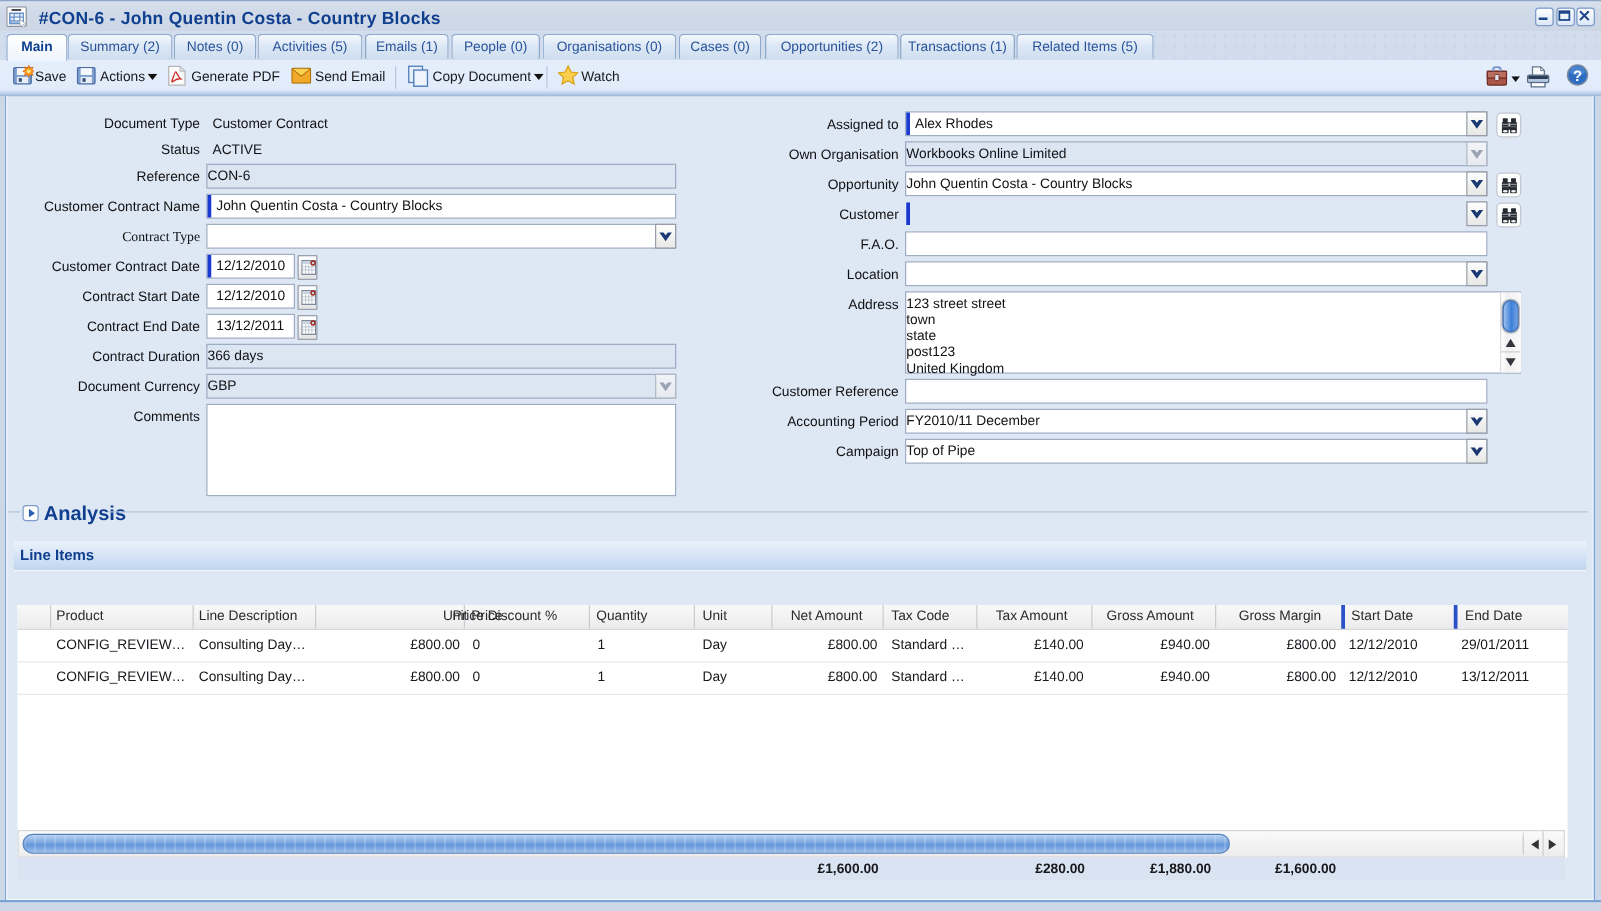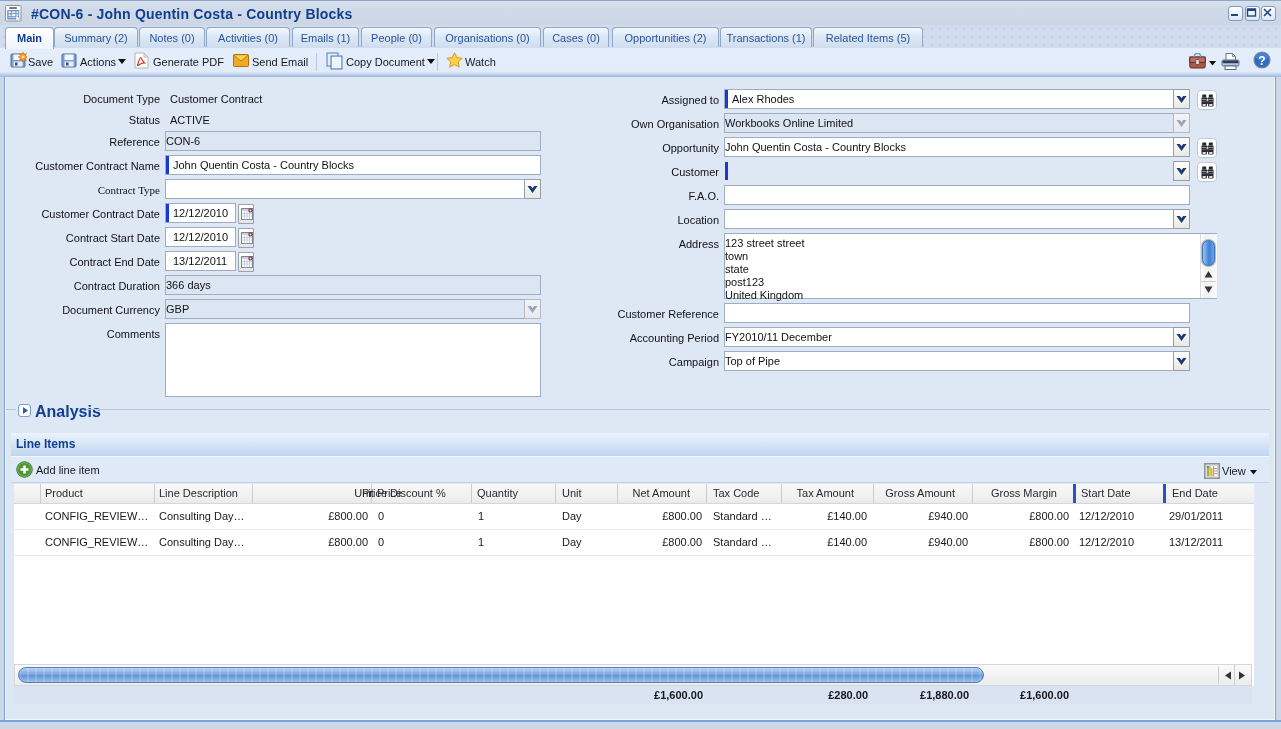--- a/index.html
+++ b/index.html
@@ -85,21 +85,21 @@
           <path d="M2 2 L9 9 M9 2 L2 9" stroke="#1d4587" stroke-width="1.6"></path>
         </svg>
       </div>
   </div>
 
   <div id="tabstrip">
       <div id="tabline"></div>
     <div class="tab active" style="left:5px;width:47px;">Main</div>
     <div class="tab" style="left:54px;width:82px;">Summary (2)</div>
     <div class="tab" style="left:139px;width:64px;">Notes (0)</div>
-    <div class="tab" style="left:206px;width:82px;">Activities (0)</div>
+    <div class="tab" style="left:206px;width:82px;">Activities (5)</div>
     <div class="tab" style="left:292px;width:65px;">Emails (1)</div>
     <div class="tab" style="left:361px;width:69px;">People (0)</div>
     <div class="tab" style="left:434px;width:105px;">Organisations (0)</div>
     <div class="tab" style="left:543px;width:64px;">Cases (0)</div>
     <div class="tab" style="left:612px;width:105px;">Opportunities (2)</div>
     <div class="tab" style="left:720px;width:90px;">Transactions (1)</div>
     <div class="tab" style="left:813px;width:108px;">Related Items (5)</div>
   </div>
 
   <div id="toolbar">
@@ -360,40 +360,20 @@
         <path d="M0 0 L5 3.5 L0 7 Z" fill="#2a5db0"></path>
       </svg>
     </div>
   <div class="abs" style="left:35px;top:403px;font-size:16px;font-weight:bold;color:#0f3f8e;">Analysis</div>
   <div class="abs" style="left:86px;top:409px;width:1184px;height:1px;background:#b4c4da;"></div>
 
   <div id="lipanel">
     <div id="lihdr">
         <div class="abs" style="left:5px;top:4px;font-size:12px;font-weight:bold;color:#0f3f8e;">Line Items</div>
       </div>
-    <div id="litb">
-      <svg class="abs" style="left:5px;top:4px" width="17" height="17" viewBox="0 0 17 17">
-        <circle cx="8.5" cy="8.5" r="7.7" fill="#519438" stroke="#2e6220"></circle>
-        <circle cx="8.5" cy="8.5" r="7" fill="none" stroke="#74b557" stroke-width="1.4" opacity="0.8"></circle>
-        <path d="M8.5 4.5 L8.5 12.5 M4.5 8.5 L12.5 8.5" stroke="#fff" stroke-width="2.6"></path>
-      </svg>
-      <div class="abs" style="left:25px;top:7px;font-size:11px;color:#17181c;">Add line item</div>
-      <svg class="abs" style="left:1193px;top:6px" width="16" height="16" viewBox="0 0 16 16">
-        <rect x="0.8" y="0.8" width="14.4" height="14.4" fill="#fff" stroke="#8f9496" stroke-width="1.6"></rect>
-        <rect x="2.6" y="2.6" width="10.8" height="10.8" fill="#fff" stroke="#aeb2b5" stroke-width="0.5"></rect>
-        <rect x="3" y="3" width="2.6" height="10" fill="#8bbf55"></rect>
-        <rect x="3.2" y="3.2" width="1.2" height="1.4" fill="#3f7d2c"></rect>
-        <rect x="6.2" y="5" width="2.4" height="8" fill="#f3ae21"></rect>
-        <path d="M9.6 3 V13.4 M6 3 V5 M9.6 8 H13.4 M9.6 5.5 H13.4 M9.6 10.7 H13.4" stroke="#9b9fa3" stroke-width="1"></path>
-      </svg>
-      <div class="abs" style="left:1211px;top:8px;font-size:11px;color:#17181c;">View</div>
-      <svg class="abs" style="left:1239px;top:13px" width="7" height="5" viewBox="0 0 7 5">
-          <path d="M0 0 L7 0 L3.5 4.5 Z" fill="#111"></path>
-        </svg>
-    </div>
     <div id="grid">
 
       <div class="gh" style="left:0;width:1240px;"></div>
       <div class="ghsep" style="left:26px"></div>
       <div class="ghsep" style="left:140px"></div>
       <div class="ghsep" style="left:238px"></div>
       <div class="ghsep" style="left:357px"></div>
       <div class="ghsep" style="left:457px"></div>
       <div class="ghsep" style="left:541px"></div>
       <div class="ghsep" style="left:603px"></div>

